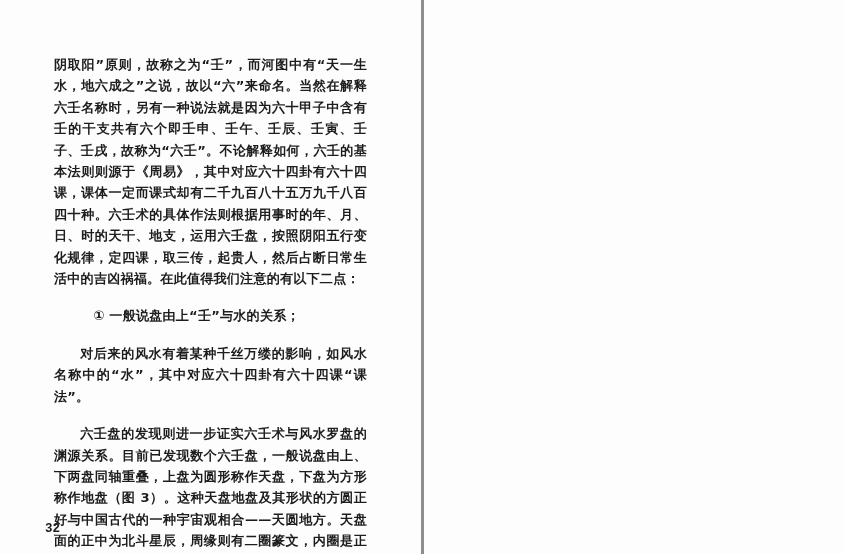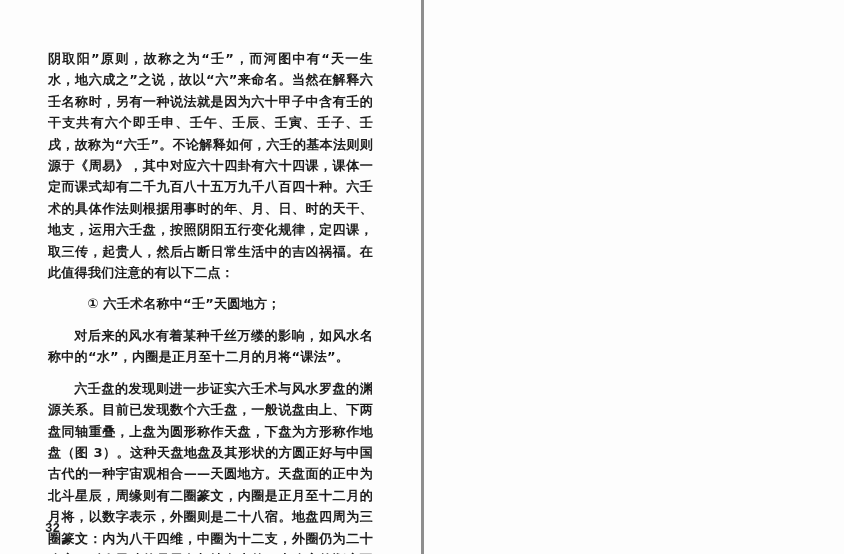--- a/index.html
+++ b/index.html
@@ -23,42 +23,42 @@
     font-weight:700;
     color:#1d1d1d;
     text-align:justify;
     text-justify:inter-character;
     line-height:21.4px;
     font-size:13.1px;
     letter-spacing:0.2px;
   }
   .left-col{left:38px;top:38px;width:345px;}
 
-  .body-text p{margin:10px;}
+  .body-text p{margin:16px;}
   .indent{text-indent:2em;}
   .listline{text-indent:3em;}
 
   .pagenum{
     position:absolute;
     font-size:12.5px;font-weight:700;color:#1d1d1d;
     font-family:"DejaVu Sans","Liberation Sans",sans-serif;
   }
   .pagenum-left{left:45px;top:522px;font-family:Liberation Mono, monospace;}
 </style>
 </head>
 <body>
 
 <div class="spread">
 
   <div class="page page-left">
 
     <div class="body-text left-col">
       <p class="">阴取阳”原则，故称之为“壬”，而河图中有“天一生水，地六成之”之说，故以“六”来命名。当然在解释六壬名称时，另有一种说法就是因为六十甲子中含有壬的干支共有六个即壬申、壬午、壬辰、壬寅、壬子、壬戌，故称为“六壬”。不论解释如何，六壬的基本法则则源于《周易》，其中对应六十四卦有六十四课，课体一定而课式却有二千九百八十五万九千八百四十种。六壬术的具体作法则根据用事时的年、月、日、时的天干、地支，运用六壬盘，按照阴阳五行变化规律，定四课，取三传，起贵人，然后占断日常生活中的吉凶祸福。在此值得我们注意的有以下二点：</p>
-      <p class="listline">① 六壬术名称中“壬”天圆地方；</p>
-      <p class="indent">对后来的风水有着某种千丝万缕的影响，如风水名称中的“水”，内圈是正月至十二月的月将“课法”。</p>
+      <p class="listline">① 一般说盘由上“壬”与水的关系；</p>
+      <p class="indent">对后来的风水有着某种千丝万缕的影响，如风水名称中的“水”，其中对应六十四卦有六十四课“课法”。</p>
       <p class="indent">六壬盘的发现则进一步证实六壬术与风水罗盘的渊源关系。目前已发现数个六壬盘，一般说盘由上、下两盘同轴重叠，上盘为圆形称作天盘，下盘为方形称作地盘（图 3）。这种天盘地盘及其形状的方圆正好与中国古代的一种宇宙观相合——天圆地方。天盘面的正中为北斗星辰，周缘则有二圈篆文，内圈是正月至十二月的月将，以数字表示，外圈则是二十八宿。地盘四周为三圈篆文：内为八干四维，中圈为十二支，外圈仍为二十八宿。耐人寻味的是天盘与地盘上的二十八宿的顺序互错，这与风水罗盘中正针、缝针的二十四向互错的做法十分相似，另外其八干四维、二十八宿等一圈圈的表达方式亦与罗盘类同，且这些也是罗盘的主要框架。显然六壬盘对罗盘的创立有着直接的启示作用。</p>
     </div>
 
     <div class="pagenum pagenum-left">32</div>
   </div>
 
   <div class="gutter"></div>
 
   <div class="page page-right">
 

